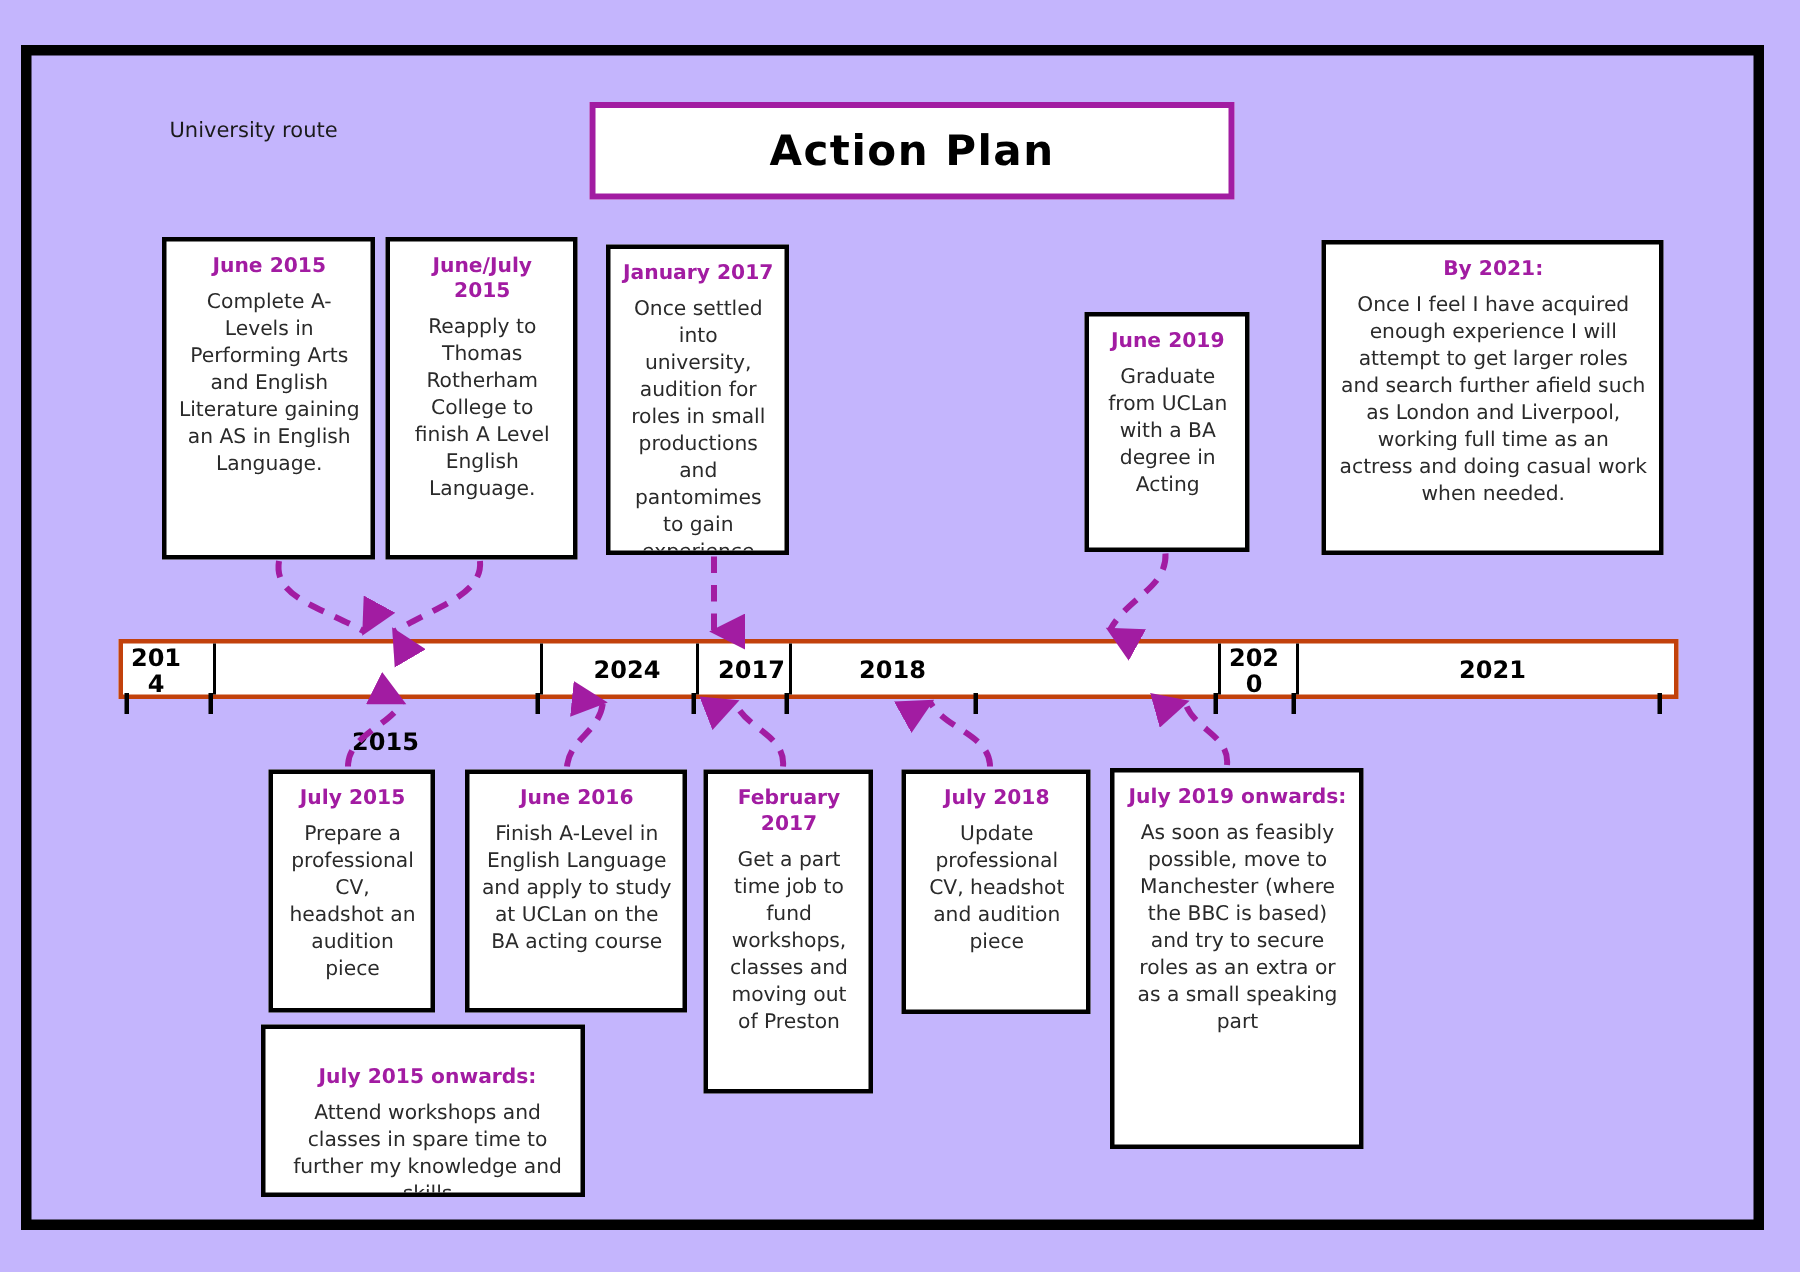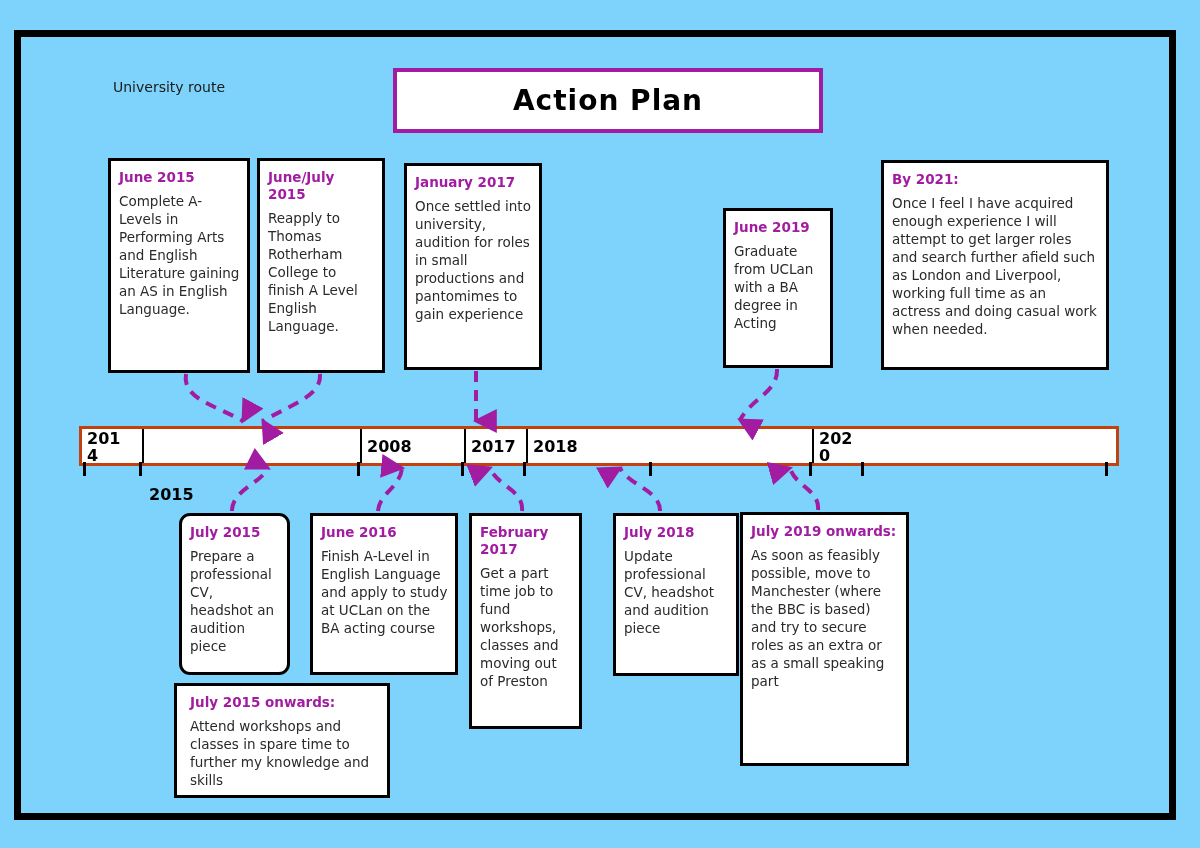--- a/index.html
+++ b/index.html
@@ -7,22 +7,23 @@
     padding: 0;
     background: #ffffff;
   }
   body {
     font-family: "DejaVu Sans", sans-serif;
   }
   #canvas {
     position: relative;
     width: 1200px;
     height: 848px;
-    background: #7dd3fc;
+    background: #c4b5fd;
     overflow: hidden;
+    text-align: center;
   }
   
   #outer-frame {
     position: absolute;
     left: 14px;
     top: 30px;
     width: 1162px;
     height: 790px;
     border: 7px solid #000000;
     box-sizing: border-box;
@@ -152,21 +153,21 @@
     </div>
   </div>
 
   <div class="note-box" style="left:257px; top:158px; width:128px; height:215px;">
     <div class="note-inner">
       <div class="note-head">June/July 2015</div>
       <div class="note-body">Reapply to Thomas Rotherham College to finish A Level English Language.</div>
     </div>
   </div>
 
-  <div class="note-box" style="left:404px; top:163px; width:138px; height:207px;">
+  <div class="note-box" style="left:404px; top:163px; width:122px; height:207px;">
     <div class="note-inner">
       <div class="note-head">January 2017</div>
       <div class="note-body">Once settled into university, audition for roles in small productions and pantomimes to gain experience</div>
     </div>
   </div>
 
   <div class="note-box" style="left:723px; top:208px; width:110px; height:160px;">
     <div class="note-inner">
       <div class="note-head">June 2019</div>
       <div class="note-body">Graduate from UCLan with a BA degree in Acting</div>
@@ -181,80 +182,83 @@
   </div>
 
   <div id="timeline">
     <div class="tl-seg" style="left:0px; width:60px;">
       <div class="tl-label narrow">2014</div>
     </div>
     <div class="tl-seg" style="left:60px; width:218px;">
       <div class="tl-label" style="top:9px;margin-top:48px;">2015</div>
     </div>
     <div class="tl-seg" style="left:278px; width:104px;">
-      <div class="tl-label" style="top:9px;">2008</div>
+      <div class="tl-label" style="top:9px;">2024</div>
     </div>
     <div class="tl-seg" style="left:382px; width:62px;">
       <div class="tl-label" style="top:9px;">2017</div>
     </div>
     <div class="tl-seg" style="left:444px; width:126px;">
       <div class="tl-label" style="top:9px;">2018</div>
     </div>
     <div class="tl-seg" style="left:730px; width:52px;">
       <div class="tl-label narrow">2020</div>
+    </div>
+    <div class="tl-seg" style="left:782px; width:250px;">
+      <div class="tl-label" style="top:9px;">2021</div>
     </div>
   </div>
 
   <div class="tick" style="left:83px;"></div>
   <div class="tick" style="left:139px;"></div>
   <div class="tick" style="left:357px;"></div>
   <div class="tick" style="left:461px;"></div>
   <div class="tick" style="left:523px;"></div>
   <div class="tick" style="left:649px;"></div>
   <div class="tick" style="left:809px;"></div>
   <div class="tick" style="left:861px;"></div>
   <div class="tick" style="left:1105px;"></div>
 
-  <div class="note-box" style="left:179px; top:513px; width:111px; height:162px;border-radius:11px;">
+  <div class="note-box" style="left:179px; top:513px; width:111px; height:162px;">
     <div class="note-inner">
       <div class="note-head">July 2015</div>
       <div class="note-body">Prepare a professional CV, headshot an audition piece</div>
     </div>
   </div>
 
   <div class="note-box" style="left:310px; top:513px; width:148px; height:162px;">
     <div class="note-inner">
       <div class="note-head">June 2016</div>
       <div class="note-body">Finish A-Level in English Language and apply to study at UCLan on the BA acting course</div>
     </div>
   </div>
 
   <div class="note-box" style="left:469px; top:513px; width:113px; height:216px;">
     <div class="note-inner">
       <div class="note-head">February 2017</div>
       <div class="note-body">Get a part time job to fund workshops, classes and moving out of Preston</div>
     </div>
   </div>
 
-  <div class="note-box" style="left:601px; top:513px; width:126px; height:163px;margin-left:12px;">
+  <div class="note-box" style="left:601px; top:513px; width:126px; height:163px;">
     <div class="note-inner">
       <div class="note-head">July 2018</div>
       <div class="note-body">Update professional CV, headshot and audition piece</div>
     </div>
   </div>
 
   <div class="note-box" style="left:740px; top:512px; width:169px; height:254px;">
     <div class="note-inner">
       <div class="note-head">July 2019 onwards:</div>
       <div class="note-body">As soon as feasibly possible, move to Manchester (where the BBC is based) and try to secure roles as an extra or as a small speaking part</div>
     </div>
   </div>
 
   <div class="note-box" style="left:174px; top:683px; width:216px; height:115px;">
-    <div class="note-inner" style="padding-left:13px;">
+    <div class="note-inner" style="padding-left:13px;margin-top:16px;">
       <div class="note-head">July 2015 onwards:</div>
       <div class="note-body">Attend workshops and classes in spare time to further my knowledge and skills</div>
     </div>
   </div>
 
   <svg id="arrows" viewBox="0 0 1200 848">
     <defs>
       <marker id="ah" markerWidth="7" markerHeight="7" refX="3" refY="5.2" orient="auto" markerUnits="strokeWidth">
         <path d="M0,0 L6,0 L3,6 z" fill="#A21CA2"></path>
       </marker>

